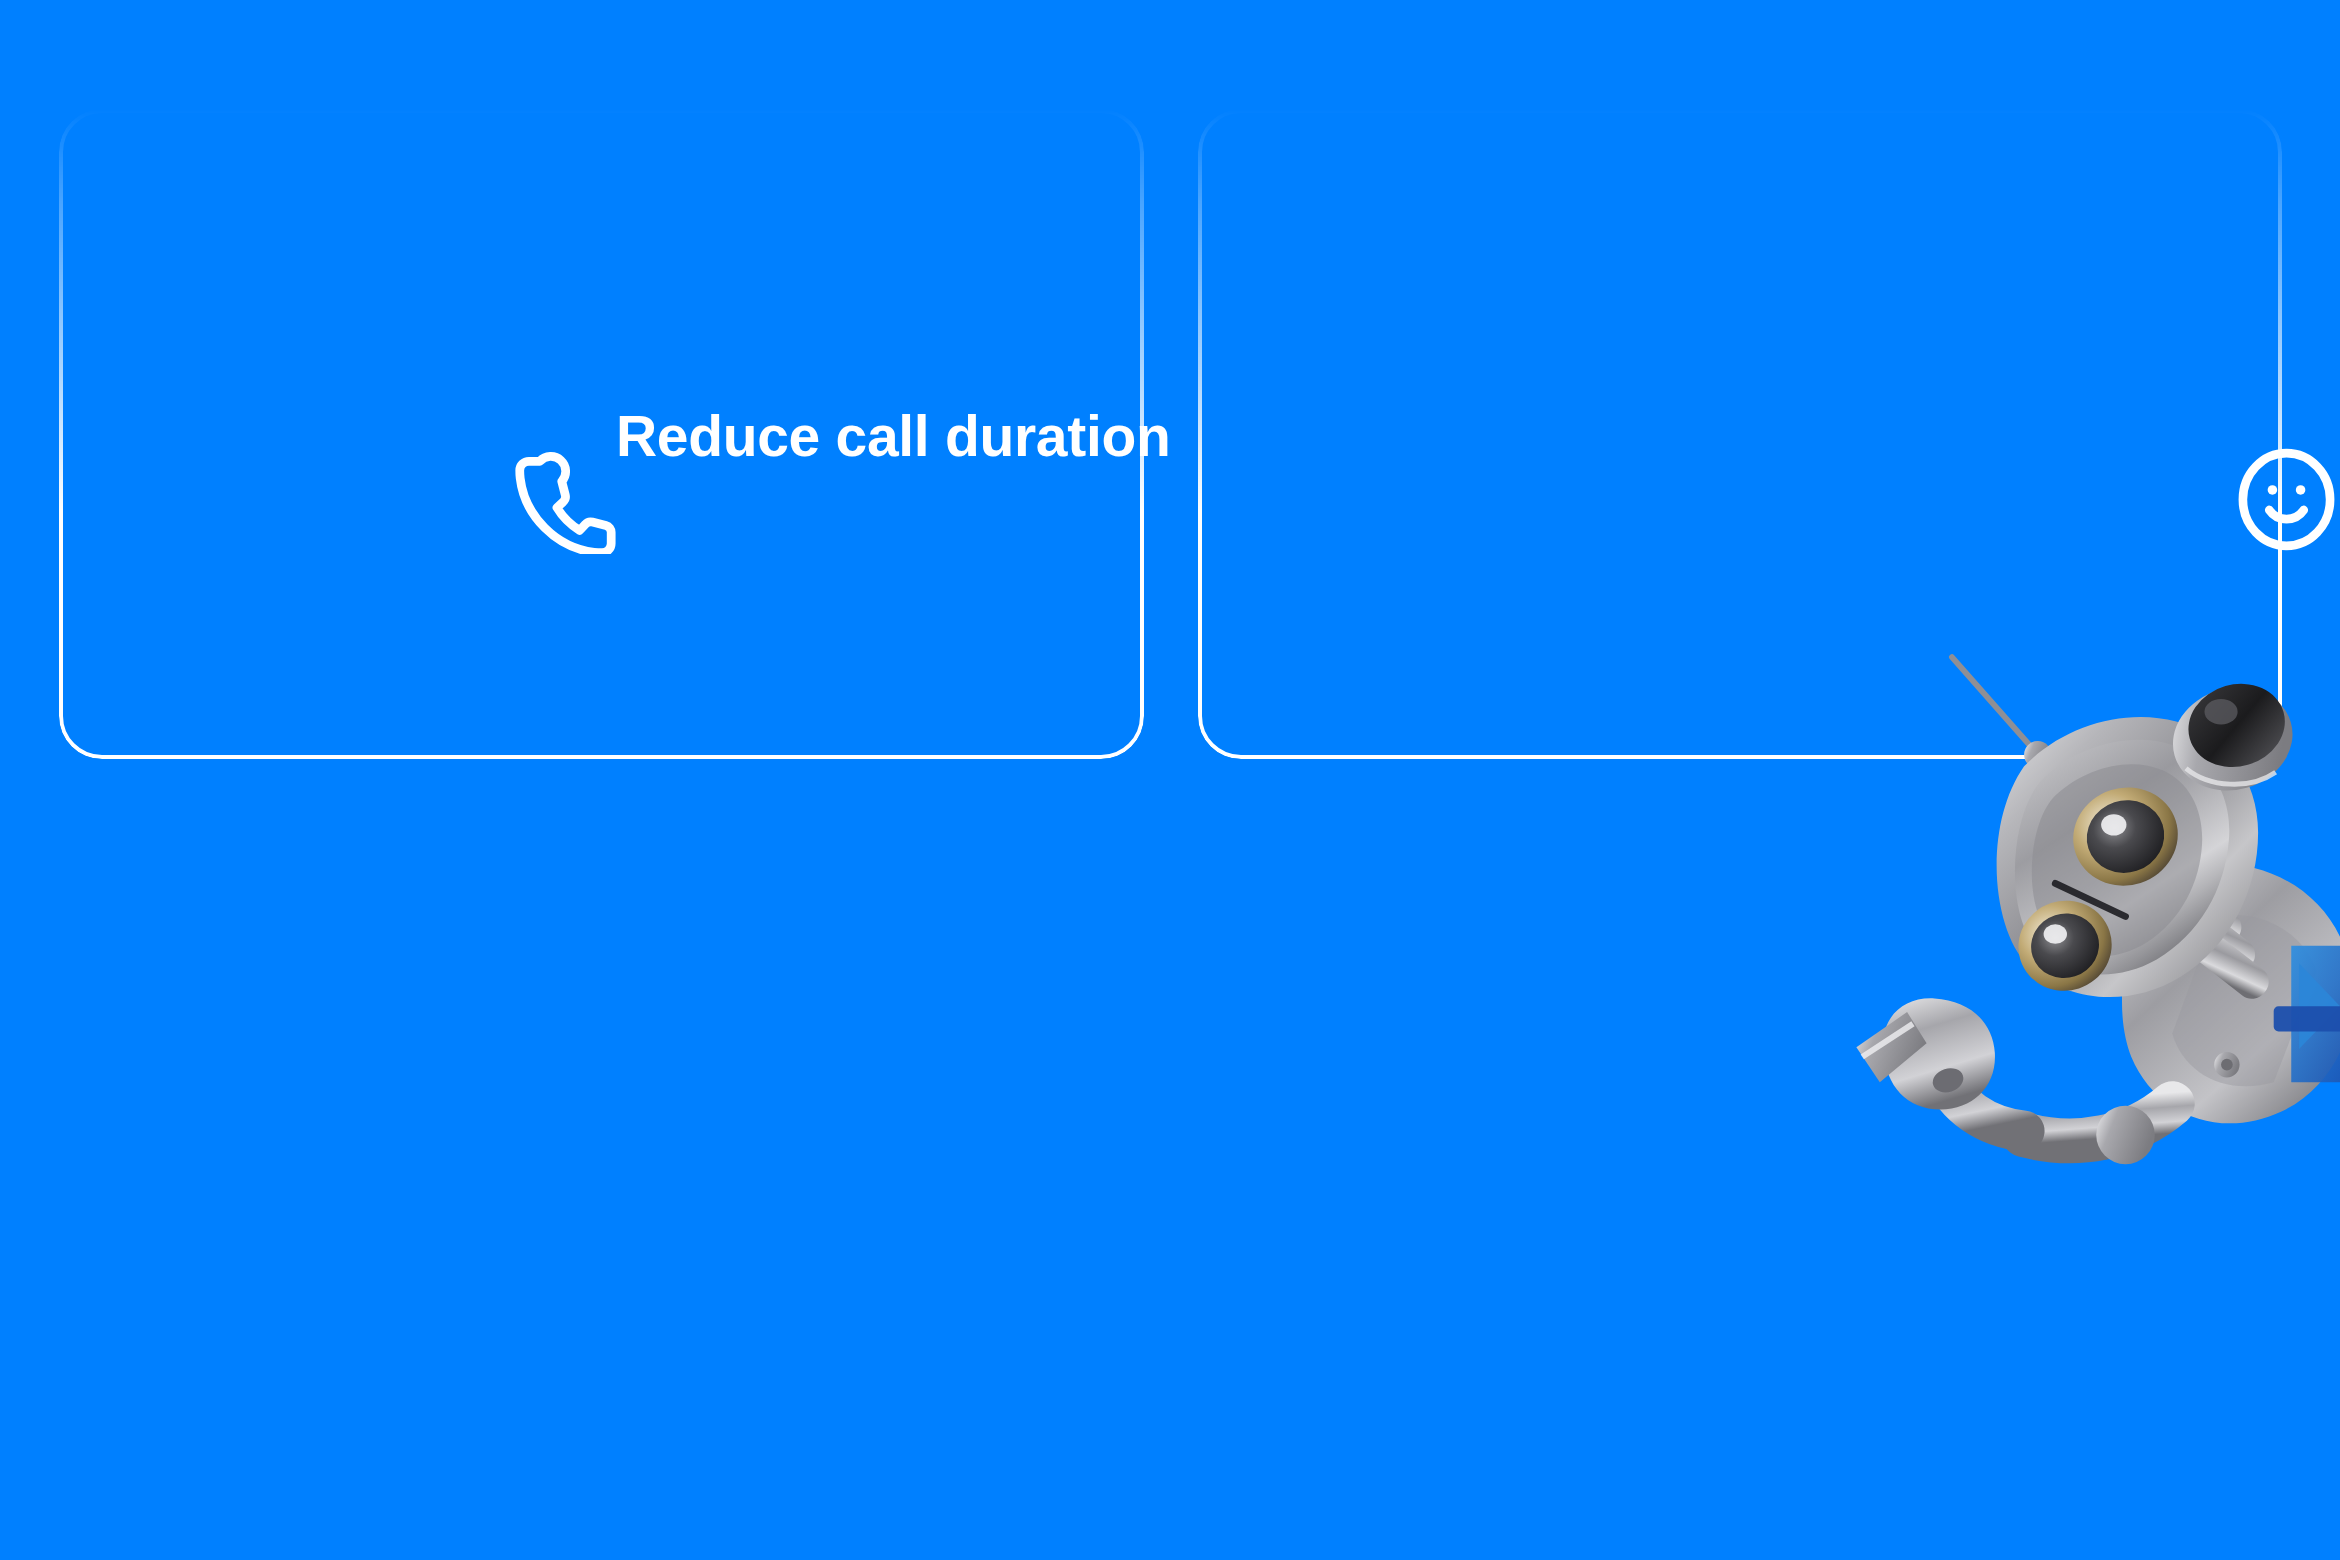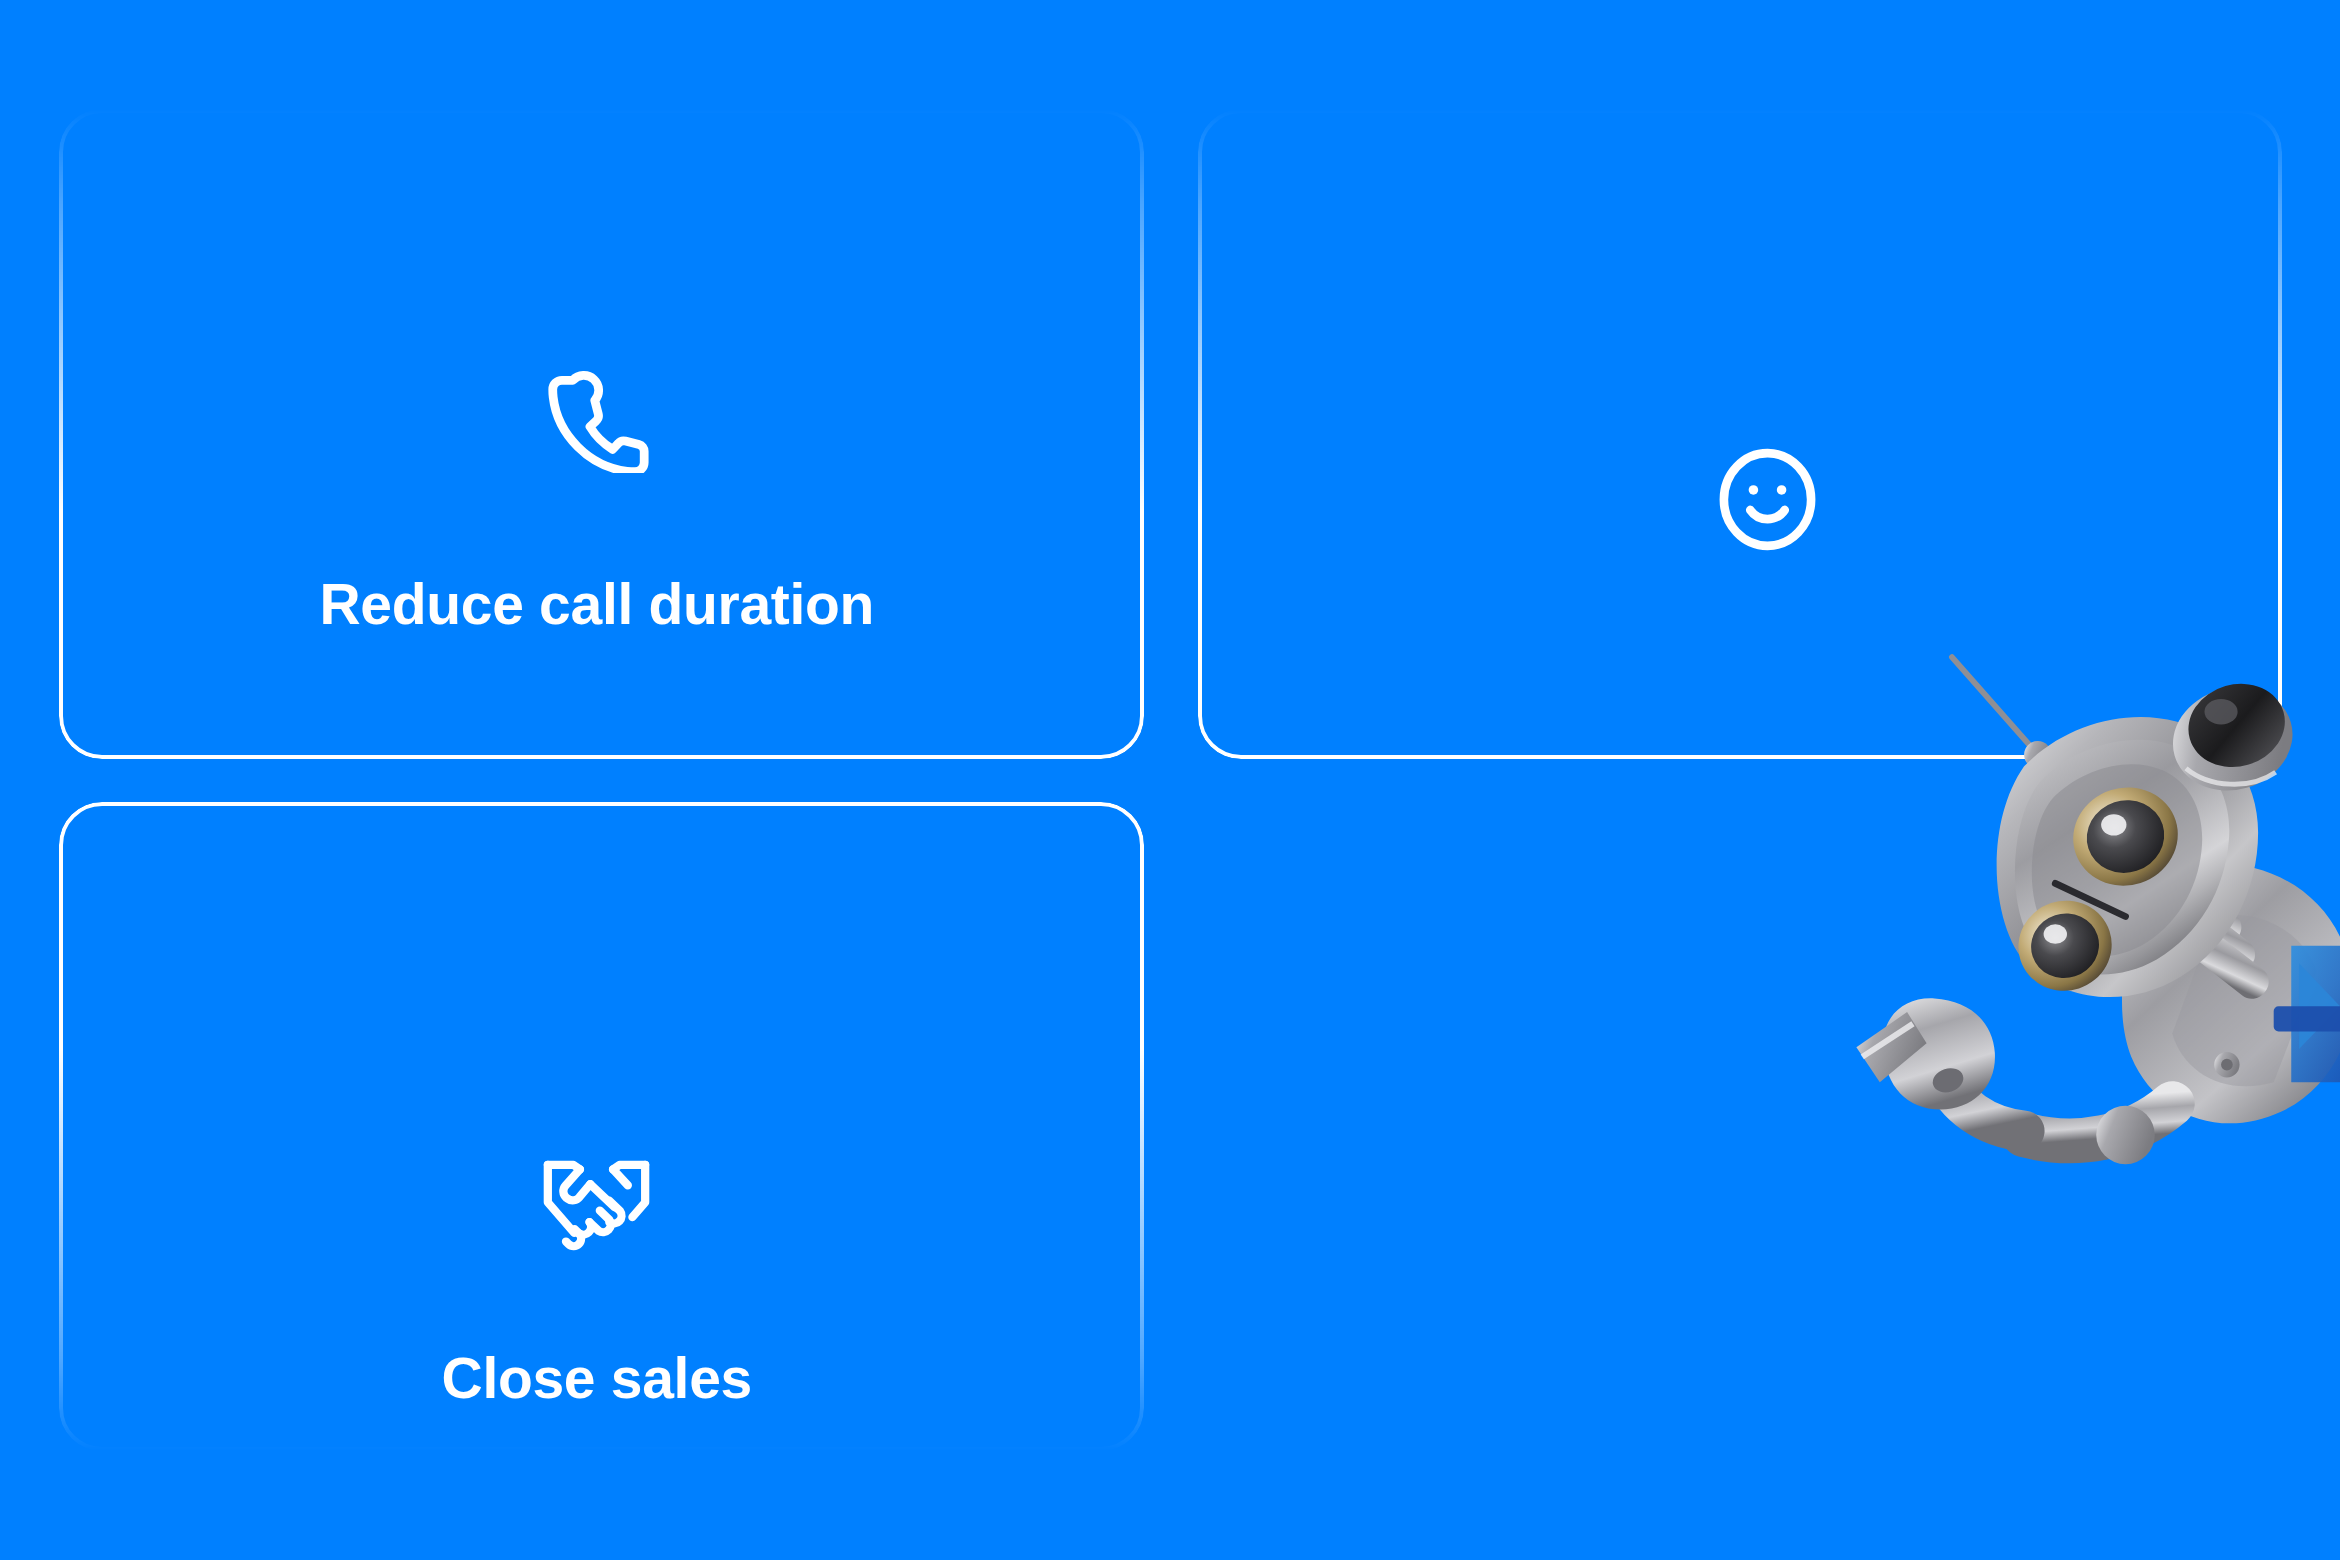--- a/index.html
+++ b/index.html
@@ -61,23 +61,23 @@
   .c4 .card-frame {
     left: 27px;  right: 59px;  top: 21.5px;  bottom: 109px;
     -webkit-mask-image: linear-gradient(to bottom, rgba(255,255,255,1) 0%, rgba(255,255,255,1) 38%, rgba(255,255,255,.30) 86%, rgba(255,255,255,0) 100%);
             mask-image: linear-gradient(to bottom, rgba(255,255,255,1) 0%, rgba(255,255,255,1) 38%, rgba(255,255,255,.30) 86%, rgba(255,255,255,0) 100%);
   }
 
   .card-body {
     position: absolute;
     inset: 0;
     display: flex;
-    flex-direction: column;
+    flex-direction: row;
     align-items: center;
-    justify-content: center;
+    justify-content: flex-end;
     margin-left: 23px;
   }
 
   .icon-wrap {
     color: #ffffff;
     display: block;
   }
   .card-title {
     color: #ffffff;
     font-weight: 700;
@@ -142,41 +142,20 @@
           <svg width="109" height="109" viewBox="0 0 24 24" fill="none" stroke="#ffffff" stroke-width="1.9" stroke-linecap="round" stroke-linejoin="round">
             <ellipse cx="12" cy="12" rx="9.6" ry="10.2"></ellipse>
             <circle cx="8.9" cy="9.9" r="1.05" fill="#ffffff" stroke="none"></circle>
             <circle cx="15.1" cy="9.9" r="1.05" fill="#ffffff" stroke="none"></circle>
             <path d="M8.2 14.3a4.6 4.6 0 0 0 7.6 0"></path>
           </svg>
         </span>
       </div>
     </div>
 
-    <div class="card c3">
-      <div class="card-frame"></div>
-      <div class="card-body">
-        <span class="icon-wrap">
-          <svg width="117" height="99" viewBox="0 0 28 24" fill="none" stroke="#ffffff" stroke-width="2" stroke-linecap="round" stroke-linejoin="round">
-            <path d="M2.2 3.1h6.2l1.6 1.1"></path>
-            <path d="M2.2 3.1v9.1l6.4 7.4"></path>
-            <path d="M25.8 3.1h-6.2l-1.6 1.1"></path>
-            <path d="M25.8 3.1v9.1l-3.1 3.6"></path>
-            <path d="M10 4.2 6.5 8.1a2.1 2.1 0 0 0 .2 3l.3.2a2.1 2.1 0 0 0 2.9-.4l2.6-3.1"></path>
-            <path d="M18 4.2l3.6 3.9"></path>
-            <path d="M12.5 7.8l5.9 5.6"></path>
-            <path d="M14.8 14.2l2.3 2.2a1.9 1.9 0 0 1-2.6 2.7l-2.2-2.1"></path>
-            <path d="M12.3 17a1.9 1.9 0 0 1-2.6 2.7l-1-1"></path>
-            <path d="M17.1 11.8l2.6 2.5a1.9 1.9 0 0 1-2.6 2.7"></path>
-            <path d="M9.7 19.7a1.8 1.8 0 0 1-2.5 2.6l-.6-.6"></path>
-          </svg>
-        </span>
-        <div class="card-title">Close sales</div>
-      </div>
-    </div>
 
 
   </div>
 
   <div id="robot">
     <svg width="546" height="546" viewBox="0 0 560 560" fill="none">
       <defs>
         <linearGradient id="steelA" x1="0" y1="0" x2="1" y2="1">
           <stop offset="0%" stop-color="#e4e4e6"></stop>
           <stop offset="22%" stop-color="#b6b6ba"></stop>

